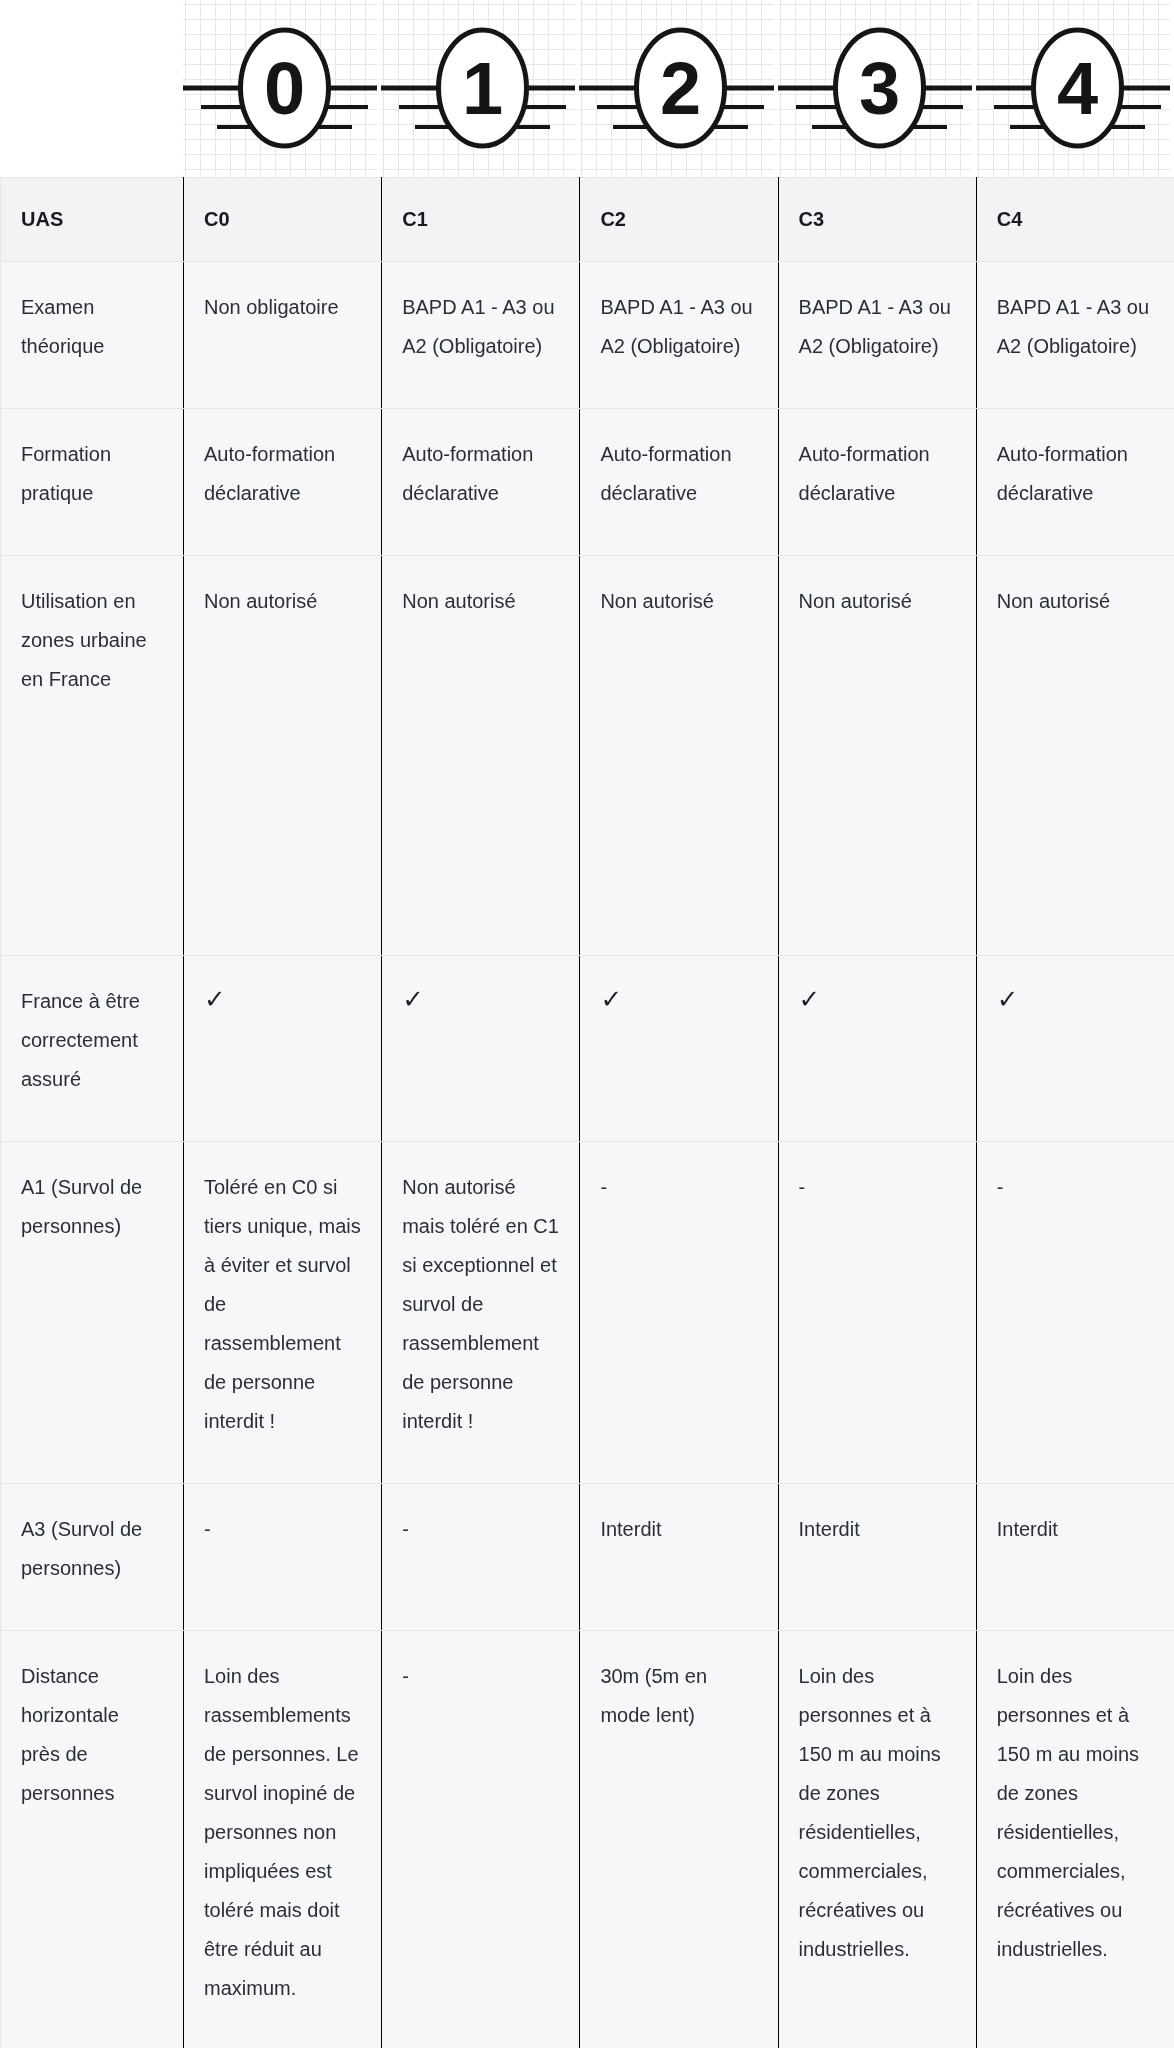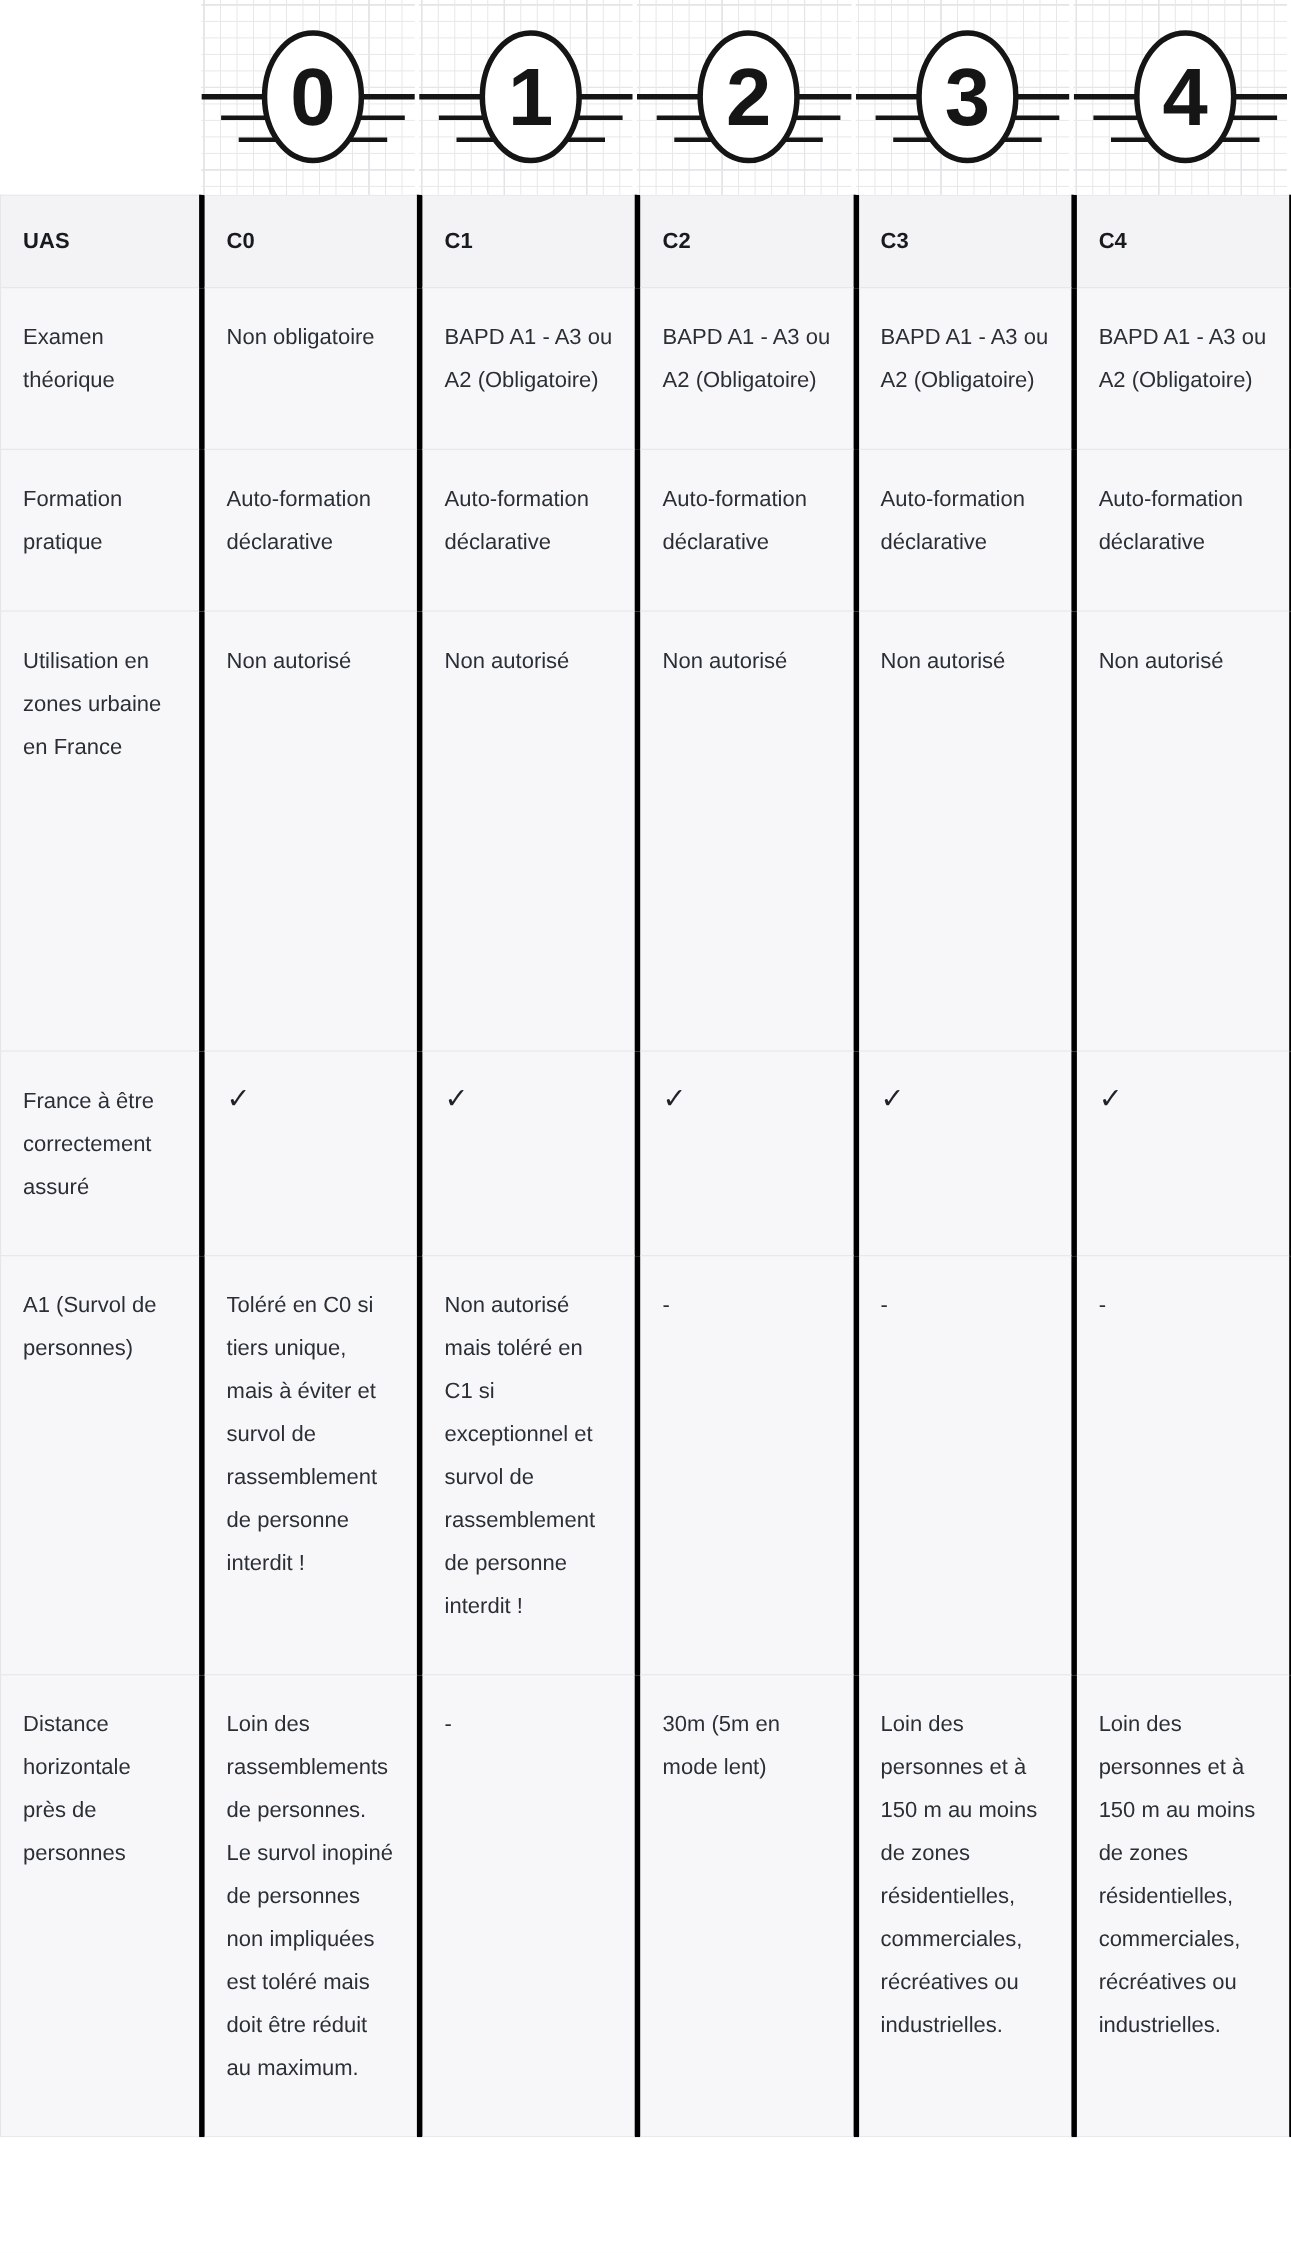--- a/index.html
+++ b/index.html
@@ -51,21 +51,21 @@
     width: 1174px;
     table-layout: fixed;
     background: #f7f7f9;
   }
   table.spec col.c-first { width: 183px; }
   table.spec col.c-rest  { width: 198.2px; }
 
   table.spec th, table.spec td {
     border: 1px solid #e6e6ea;
     border-left: none;
-    border-right: 5px solid #000000;
+    border-right: 1px solid #000000;
     vertical-align: top;
     padding: 26px 20px 42px 20px;
     font-size: 20px;
     line-height: 1.95;
     font-weight: 400;
     color: #2a2f36;
     background: #f7f7f9;
     box-sizing: border-box;
     word-wrap: break-word;
   }
@@ -222,20 +222,28 @@
         </tr>
         <tr class="r-a1">
           <td>A1 (Survol de personnes)</td>
           <td class="center">Toléré en C0 si tiers unique, mais à éviter et survol de rassemblement de personne interdit !</td>
           <td class="center">Non autorisé mais toléré en C1 si exceptionnel et survol de rassemblement de personne interdit !</td>
           <td class="center dash">-</td>
           <td class="center dash">-</td>
           <td class="center dash">-</td>
         </tr>
         <tr>
+          <td>A3 (Survol de personnes)</td>
+          <td class="dash">-</td>
+          <td class="dash">-</td>
+          <td>Interdit</td>
+          <td>Interdit</td>
+          <td>Interdit</td>
+        </tr>
+        <tr>
           <td>Distance horizontale près de personnes</td>
           <td>Loin des rassemblements de personnes. Le survol inopiné de personnes non impliquées est toléré mais doit être réduit au maximum.</td>
           <td class="dash">-</td>
           <td>30m (5m en mode lent)</td>
           <td>Loin des personnes et à 150 m au moins de zones résidentielles, commerciales, récréatives ou industrielles.</td>
           <td>Loin des personnes et à 150 m au moins de zones résidentielles, commerciales, récréatives ou industrielles.</td>
         </tr>
       </tbody>
   </table>
 

